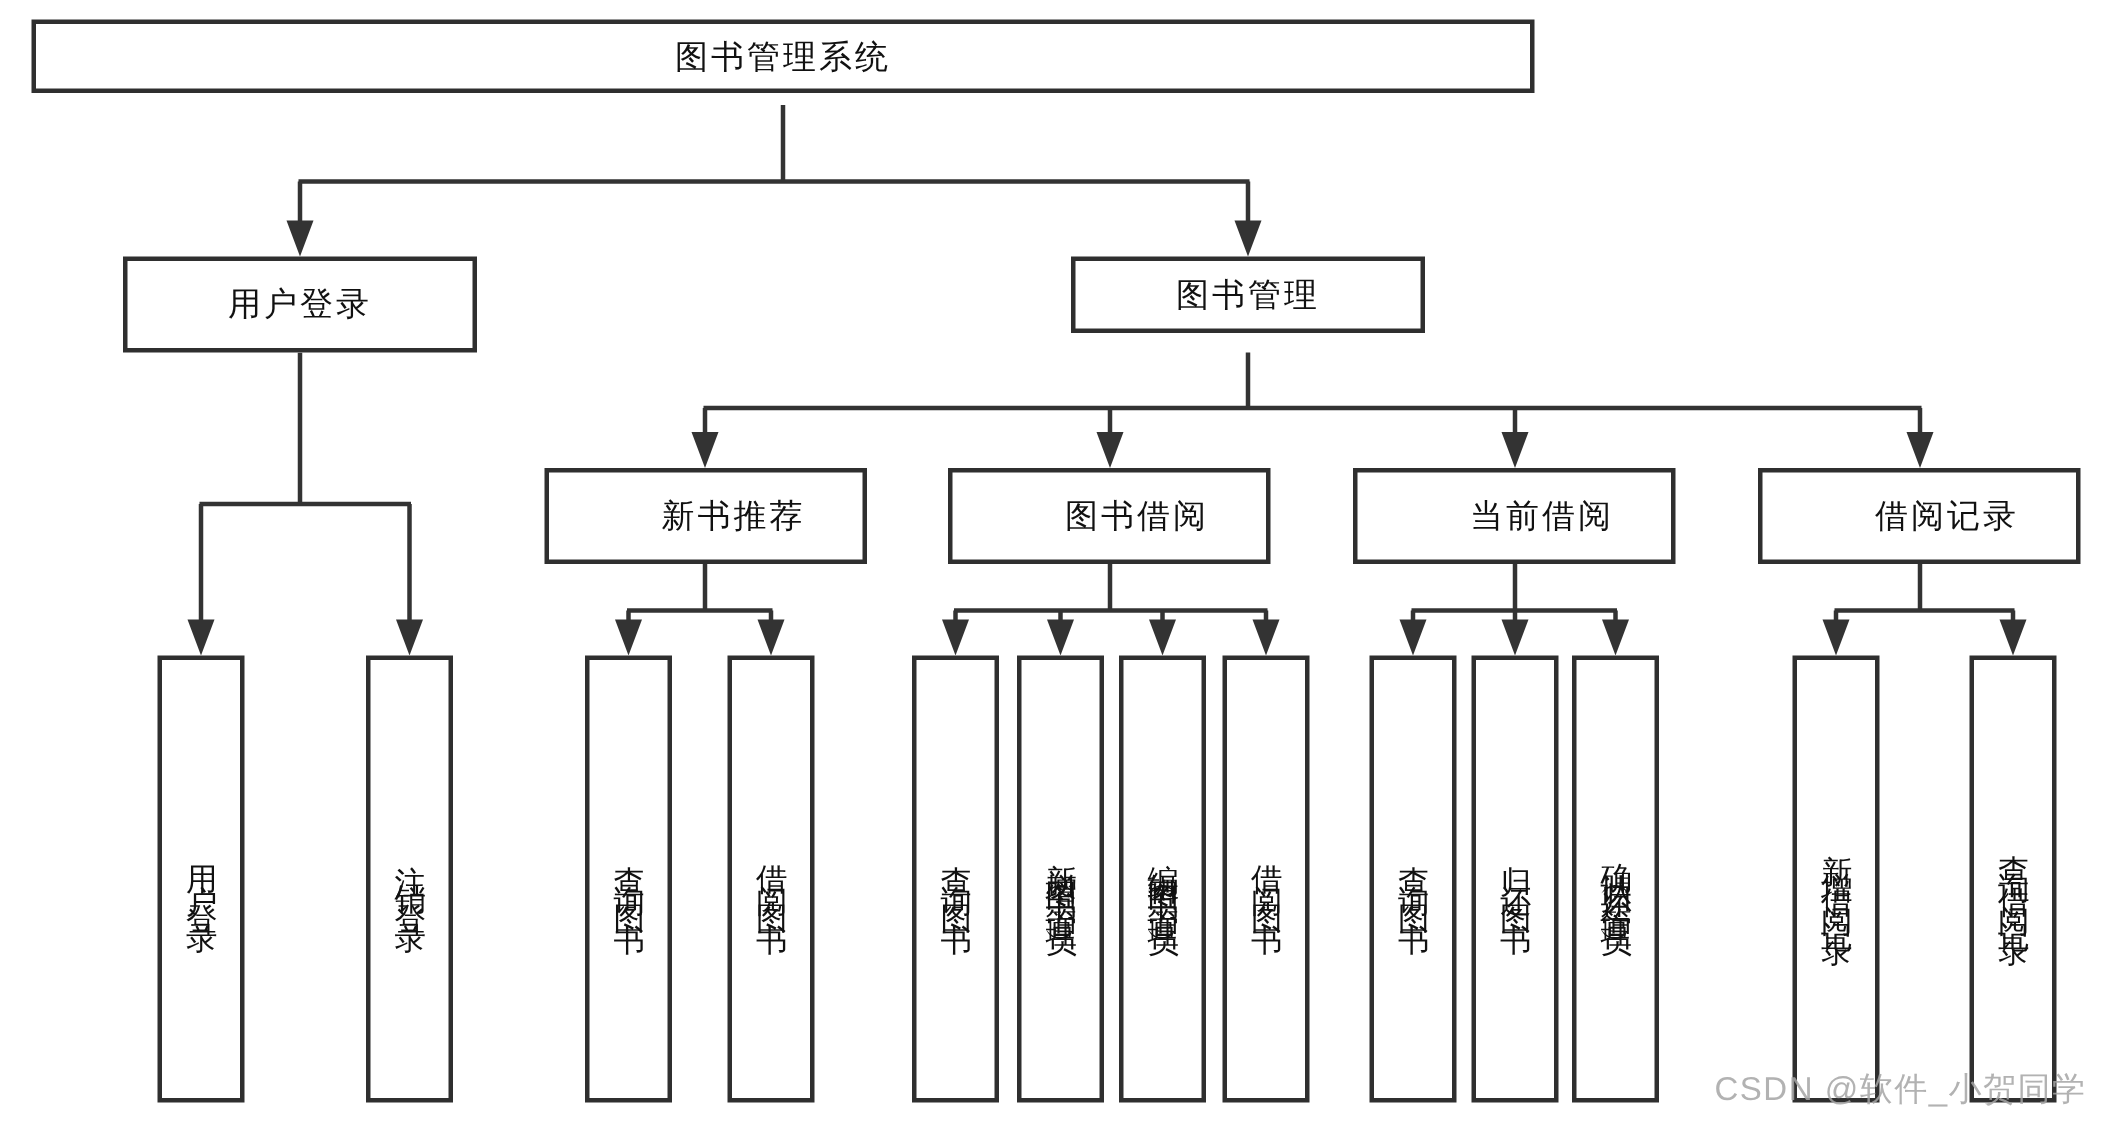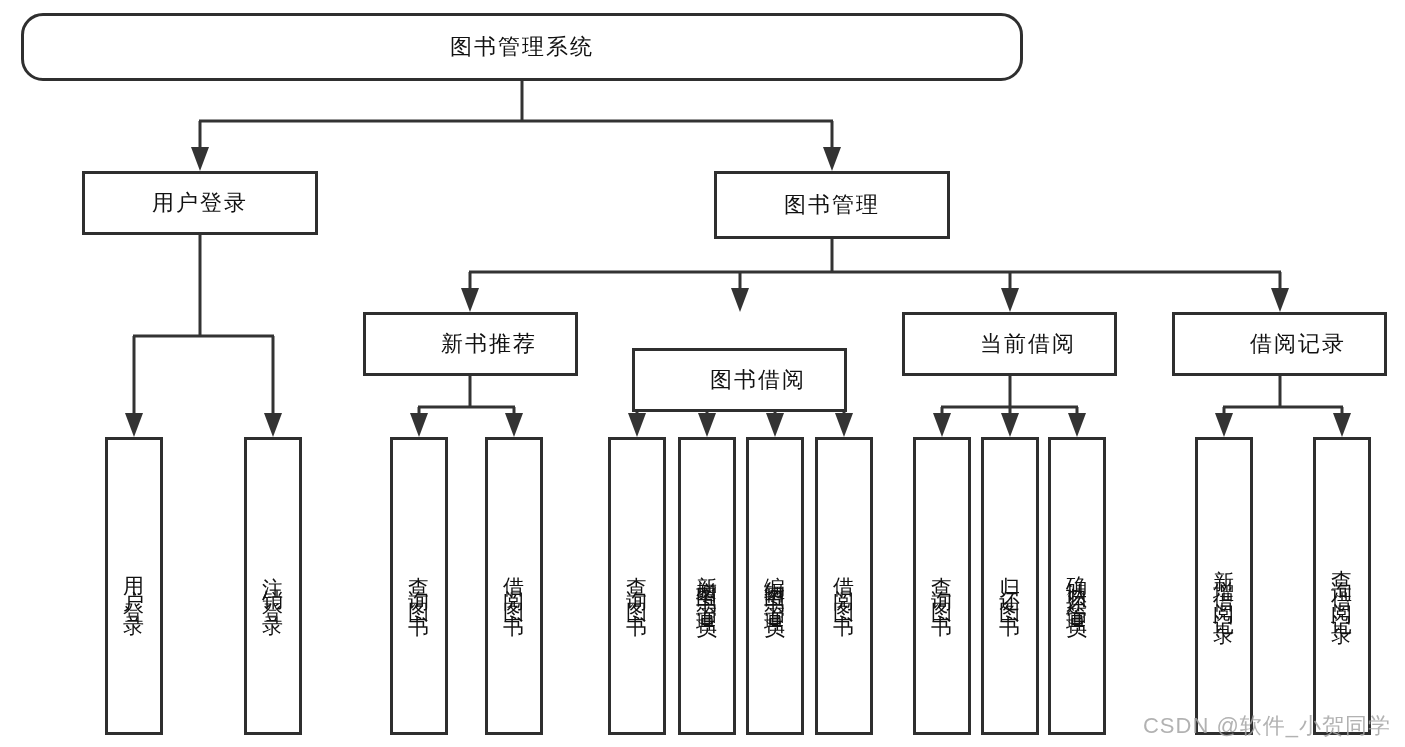--- a/index.html
+++ b/index.html
@@ -12,25 +12,25 @@
   }
   #connectors{position:absolute;left:0;top:0;width:1405px;height:747px;}
   #connectors line{stroke:#333333;stroke-width:3;}
   #connectors polygon{fill:#333333;}
   .node{
     position:absolute;box-sizing:border-box;
     border:3px solid #2f2f2f;background:#ffffff;
     display:flex;align-items:center;justify-content:center;
     font-size:22px;letter-spacing:2px;white-space:nowrap;
   }
-  .root{left:21px;top:13px;width:1002px;height:68px;border-radius:22px;}
+  .root{left:21px;top:13px;width:1002px;height:49px;}
   .lvl2a{left:82px;top:171px;width:236px;height:64px;}
-  .lvl2b{left:714px;top:171px;width:236px;height:68px;}
+  .lvl2b{left:714px;top:171px;width:236px;height:51px;}
   .mod{top:312px;width:215px;height:64px;padding-left:37px;}
-  .mod0{left:363px;} .mod1{left:632px;margin-top:36px;} .mod2{left:902px;text-align:right;} .mod3{left:1172px;}
+  .mod0{left:363px;} .mod1{left:632px;} .mod2{left:902px;text-align:right;} .mod3{left:1172px;}
   .leaf{
     top:437px;width:58px;height:298px;
     writing-mode:vertical-rl;-webkit-writing-mode:vertical-rl;
     text-orientation:mixed;font-size:21px;white-space:normal;
     line-height:1;
   }
   .ls4{letter-spacing:13px;}
   .ls6{letter-spacing:11px;}
   .ls9{letter-spacing:6px;}
   .x105{left:105px;} .x244{left:244px;}

